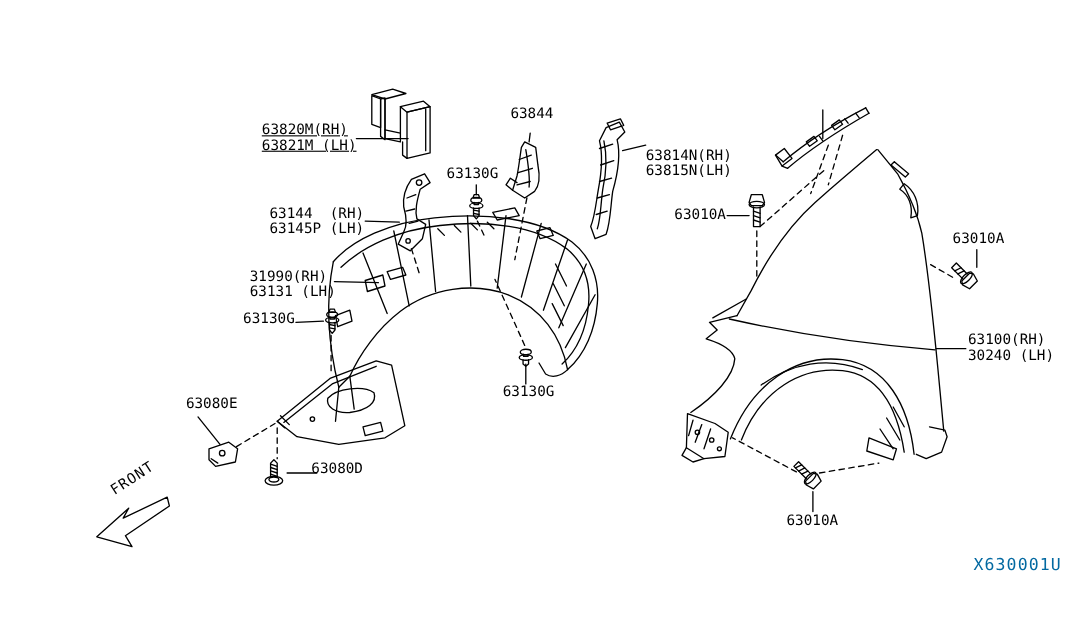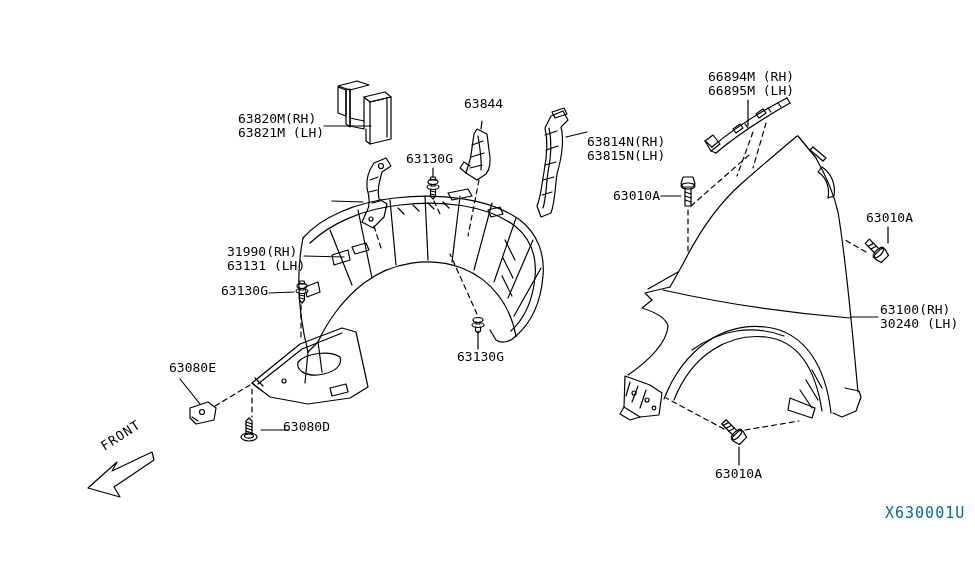--- a/index.html
+++ b/index.html
@@ -237,28 +237,28 @@
       <path d="M724,429 L666,398"></path>
       <path d="M745,430 L799,421"></path>
     </g>
 
     <g>
       <path d="M152,452 L112,471 L117,462 L88,488 L120,497 L114,487 L154,460 Z" fill="#fff"></path>
     </g>
   </g>
 </svg>
 
-<div class="part-label" style="left:238px;top:112px;">63820M(RH)
+<div class="part-label" style="left:238px;top:112px;text-decoration:underline;">63820M(RH)
 63821M (LH)</div>
 <div class="part-label" style="left:464px;top:97px;">63844</div>
 <div class="part-label" style="left:406px;top:152px;">63130G</div>
+<div class="part-label" style="left:245px;top:188px;">63144  (RH)
+63145P (LH)</div>
 <div class="part-label" style="left:587px;top:135px;">63814N(RH)
 63815N(LH)</div>
-<div class="part-label" style="left:708px;top:70px;">66894M (RH)
-66895M (LH)</div>
 <div class="part-label" style="left:613px;top:189px;">63010A</div>
 <div class="part-label" style="left:866px;top:211px;">63010A</div>
 <div class="part-label" style="left:227px;top:245px;">31990(RH)
 63131 (LH)</div>
 <div class="part-label" style="left:221px;top:284px;">63130G</div>
 <div class="part-label" style="left:457px;top:350px;">63130G</div>
 <div class="part-label" style="left:169px;top:361px;">63080E</div>
 <div class="part-label" style="left:283px;top:420px;">63080D</div>
 <div class="part-label" style="left:880px;top:303px;">63100(RH)
 30240 (LH)</div>

